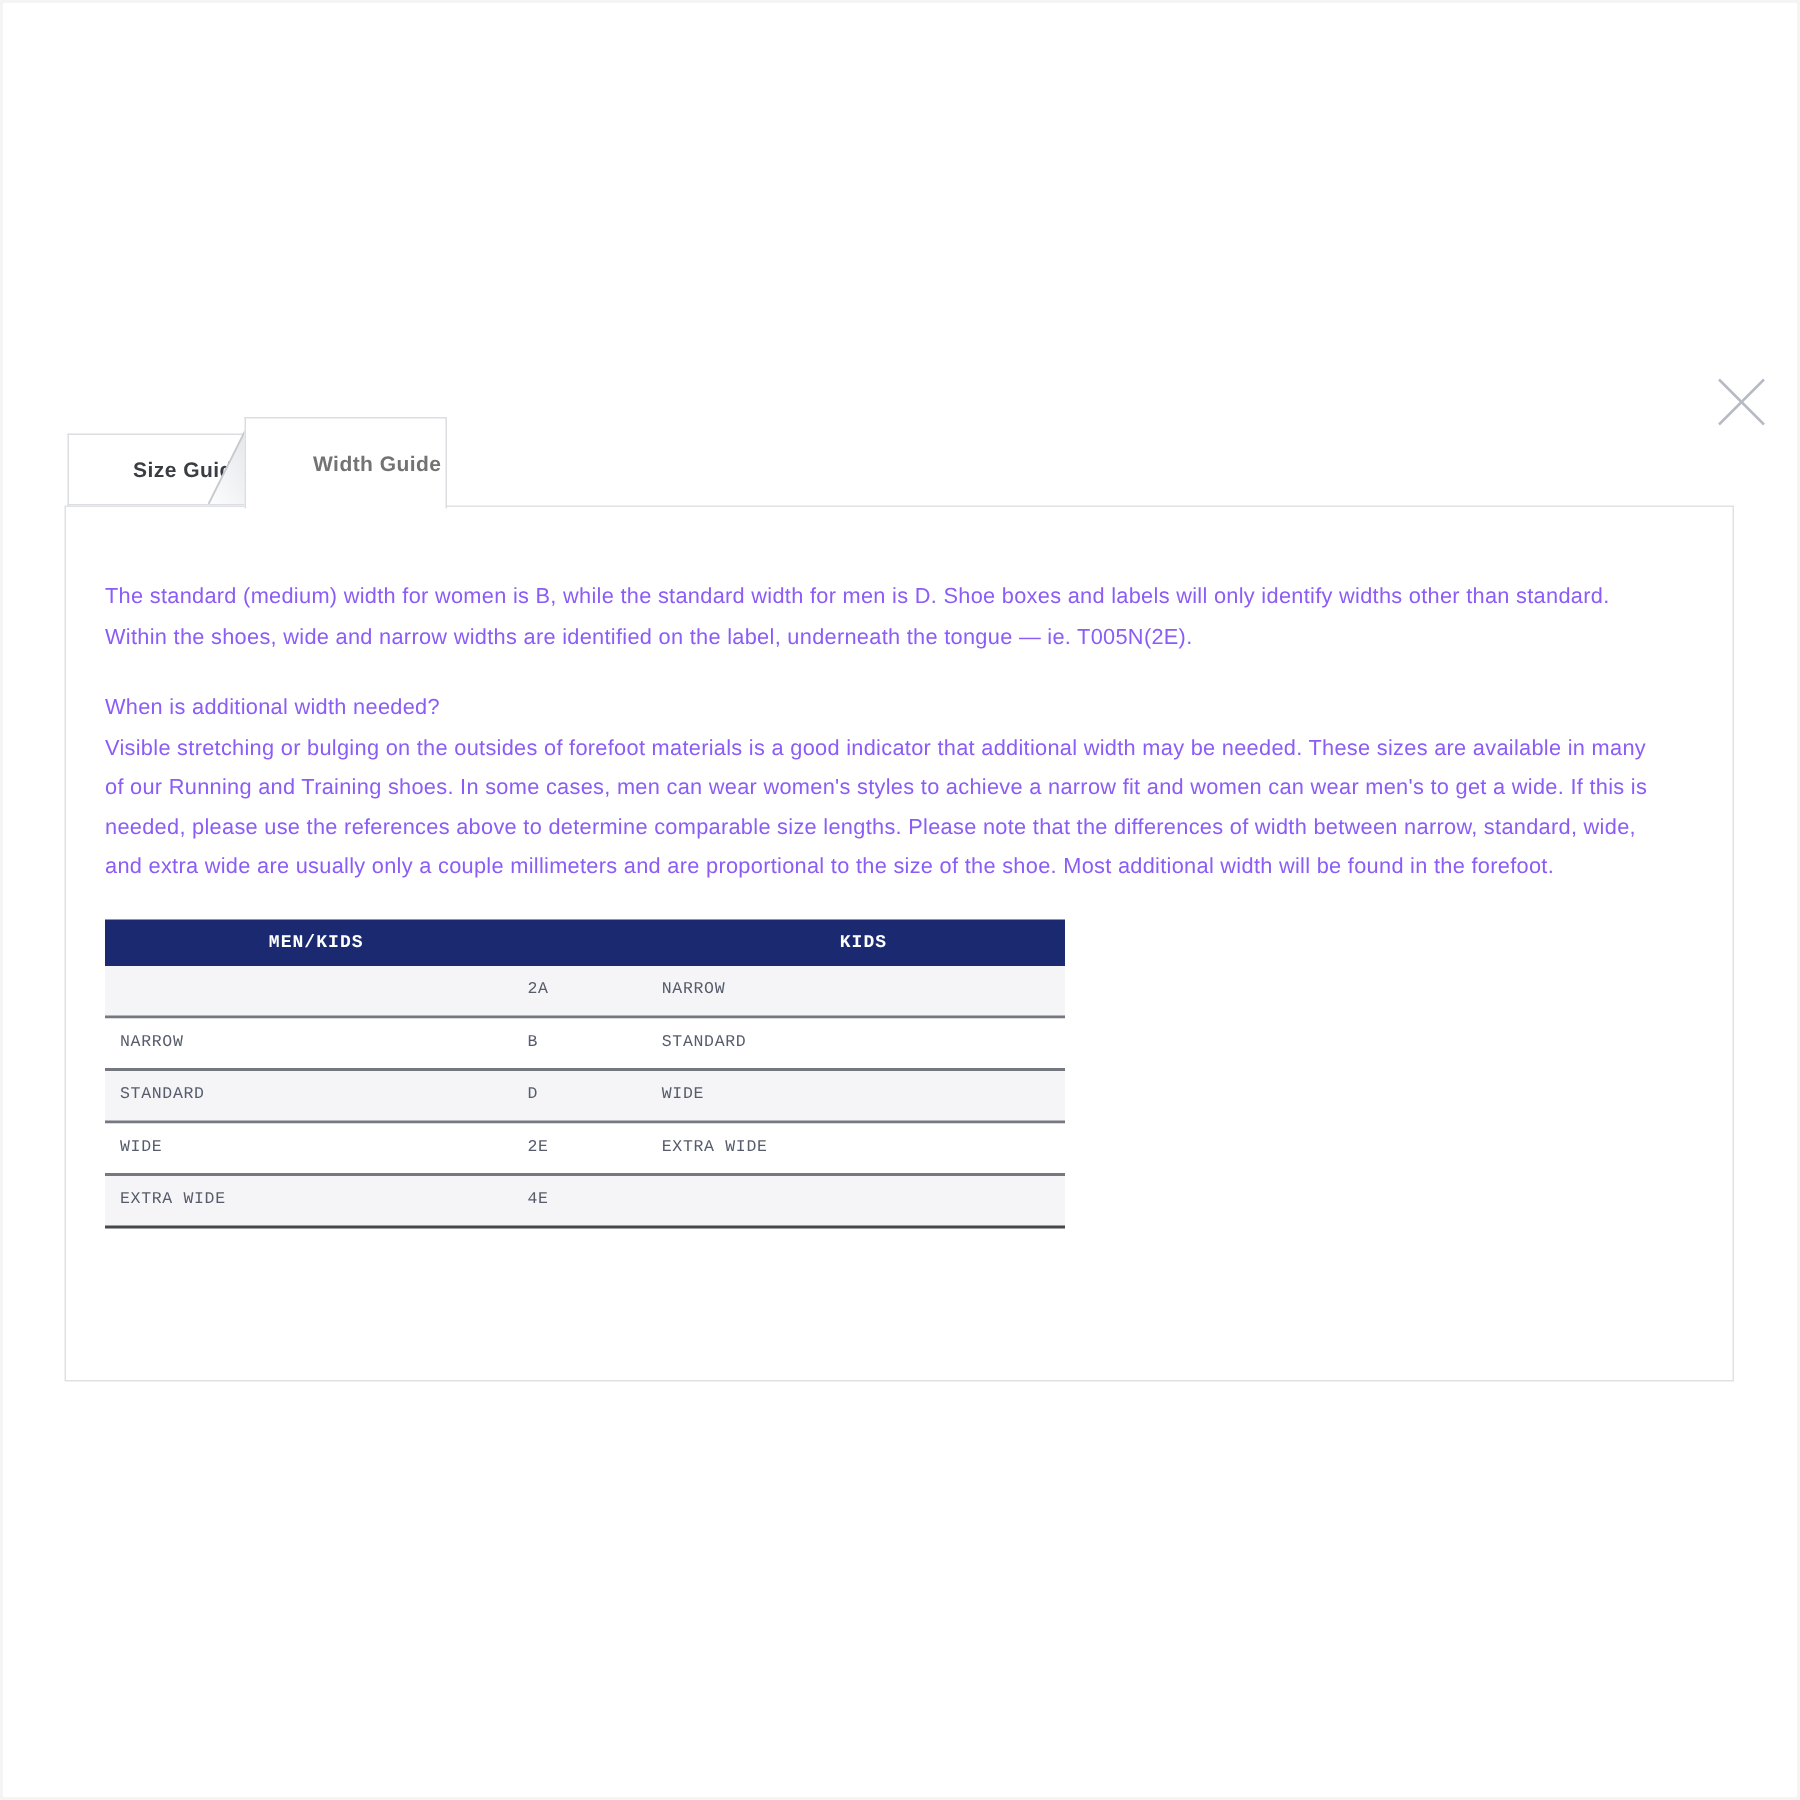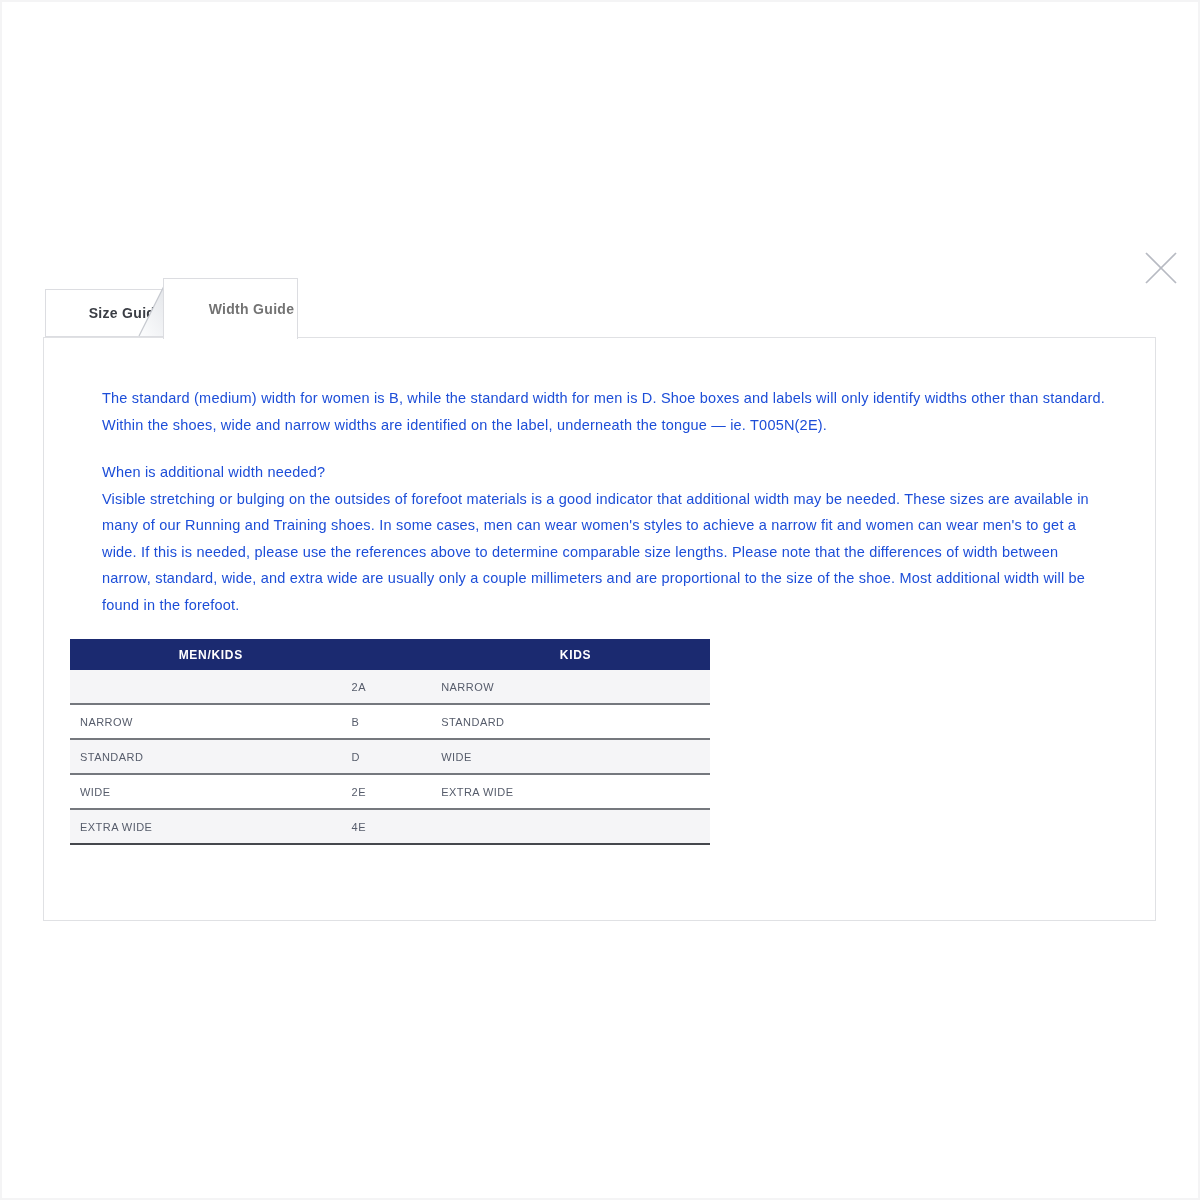--- a/index.html
+++ b/index.html
@@ -43,30 +43,30 @@
 
   
   .panel {
     position:absolute; left:43px; top:337px; width:1113px; height:584px;
     background:#ffffff; border:1px solid #e0e1e4; z-index:1;
   }
   .panel-inner { padding:47px 46px 0 26px; }
 
   .copy {
     font-size:14.5px; line-height:26.5px; letter-spacing:0.2px;
-    color:#1d4ed8;
-    margin-left:32px;
+    color:#8b5cf6;
   }
   .section-heading { margin-top:21px; }
 
   
   .wtable { width:640px; margin-top:21px; }
   .wt-row {
     display:grid; grid-template-columns:44% 14% 42%;
     align-items:center;
+    font-family:Liberation Mono, monospace;
   }
   .wt-head {
     height:31px; background:#1b2a70; color:#ffffff;
     font-size:12px; font-weight:700; letter-spacing:0.7px;
   }
   .wt-head .wt-cell { text-align:center; }
   .wt-body-row {
     height:35px;
     font-size:11px; letter-spacing:0.45px; color:#565c6b;
     border-bottom:2px solid #75787e;

